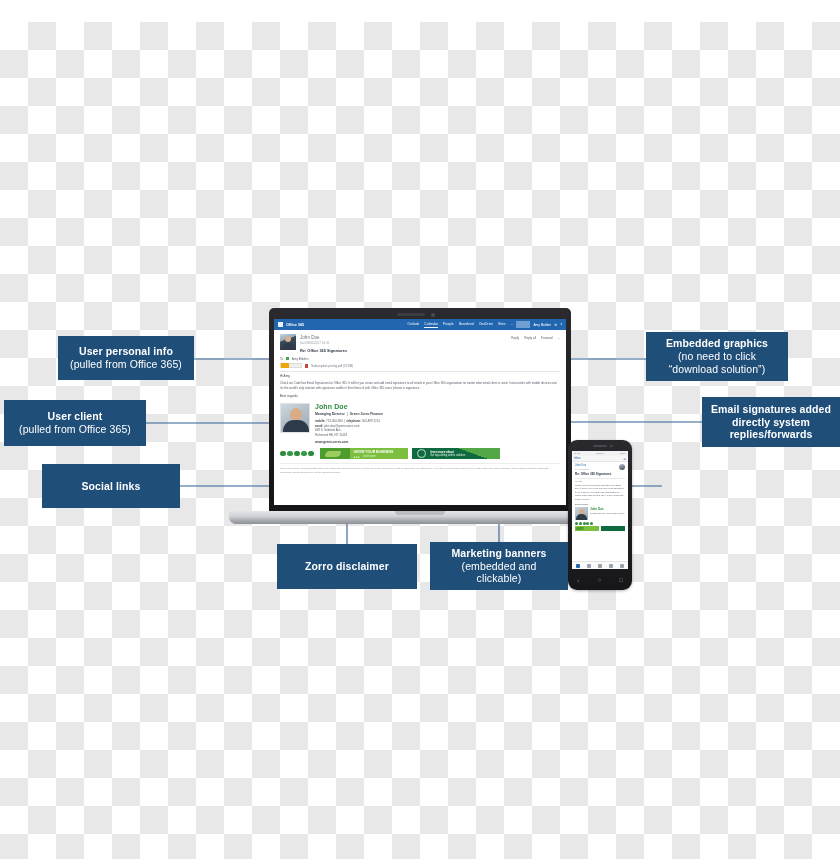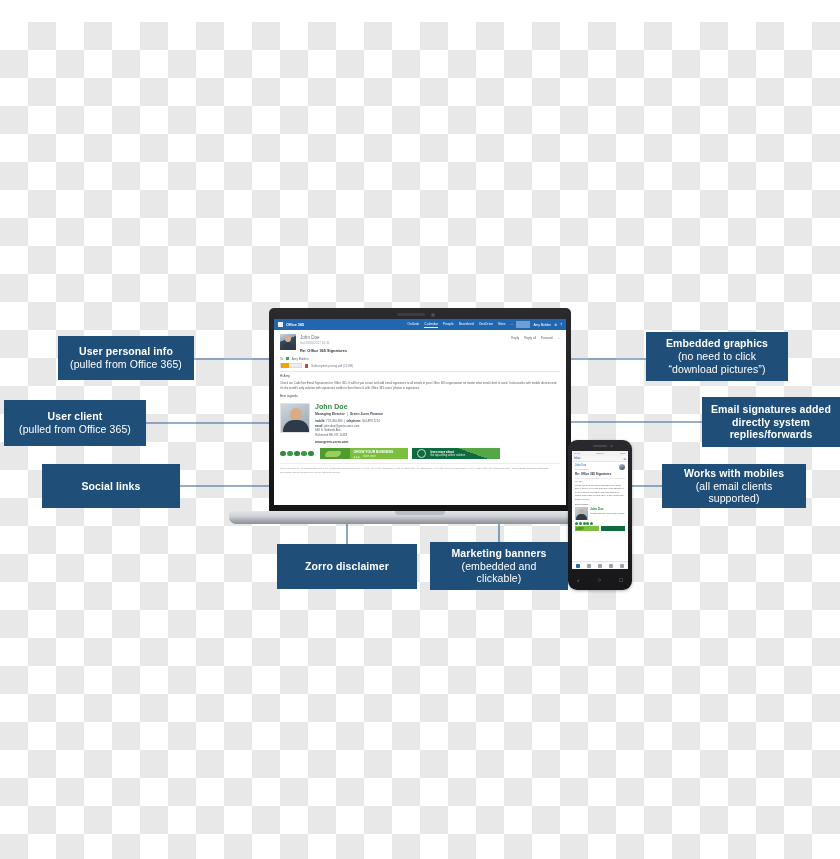--- a/index.html
+++ b/index.html
@@ -443,38 +443,32 @@
   <div class="callout" id="co-social">
     <div>
       <span>Social links</span>
     </div>
   </div>
 
   <div class="callout" id="co-embedded">
     <div>
       <span>Embedded graphics</span>
       <span class="sub">(no need to click</span>
-      <span class="sub">“download pictures”)</span>
+      <span class="sub">“download solution”)</span>
     </div>
   </div>
 
   <div class="callout" id="co-replies">
     <div>
       <span>Email signatures added</span>
       <span>directly system</span>
       <span>replies/forwards</span>
     </div>
   </div>
 
-  <div class="callout" id="co-mobiles">
-    <div>
-      <span>Works with mobiles</span>
-      <span class="sub">(all email clients supported)</span>
-    </div>
-  </div>
 
   <div class="callout" id="co-legal">
     <div>
       <span>Zorro disclaimer</span>
     </div>
   </div>
 
   <div class="callout" id="co-marketing">
     <div>
       <span>Marketing banners</span>

